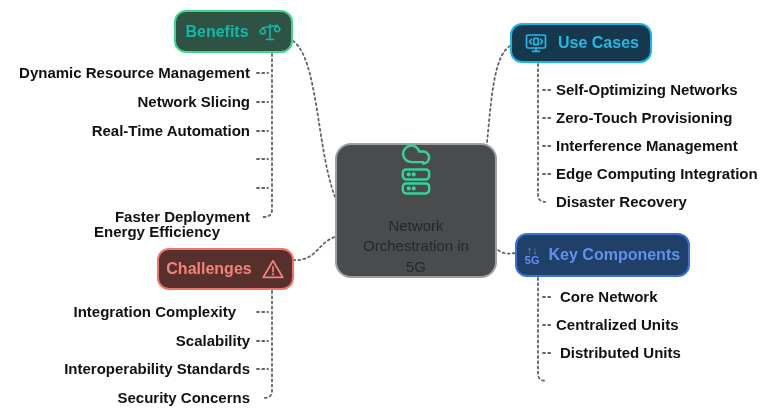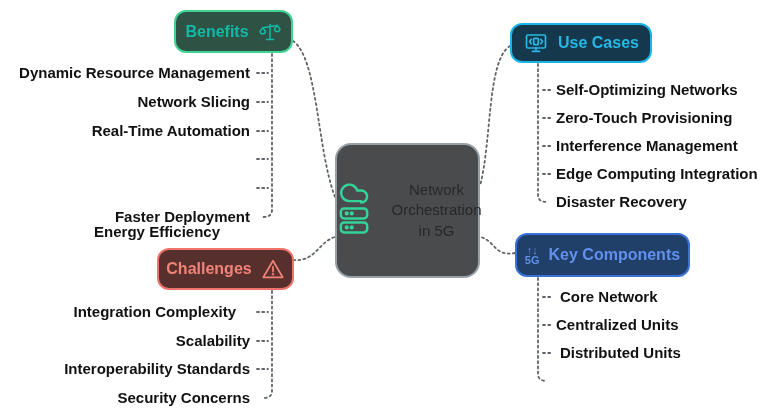--- a/index.html
+++ b/index.html
@@ -48,23 +48,23 @@
     left:157px;top:248px;width:137px;height:42px;
     background:#572f2c;border:2.5px solid #f0746c;color:#f18379;
     font-size:16px;
   }
   .node-keycomponents{
     left:515px;top:233px;width:175px;height:44px;
     background:#204069;border:2.5px solid #3a72d8;color:#6190ee;
     font-size:16px;
   }
   .node-center{
-    left:335px;top:143px;width:145px;height:135px;
+    left:335px;top:143px;width:162px;height:135px;
     background:#4a4b4d;border:2px solid #98a1a8;border-radius:16px;
-    flex-direction:row;gap:16px;
+    flex-direction:column;gap:16px;
     color:#26282b;
   }
   .center-label{
     width:116px;
     text-align:center;
     font-size:15px;
     font-weight:500;
     line-height:1.35;
     color:#26282b;
   }

